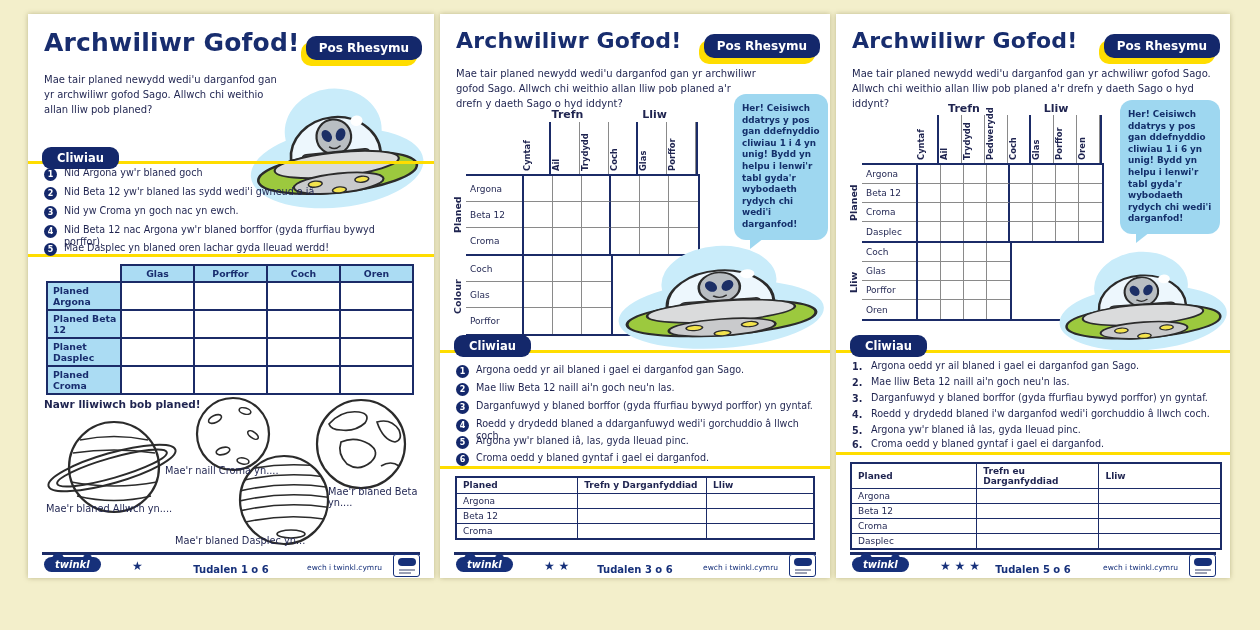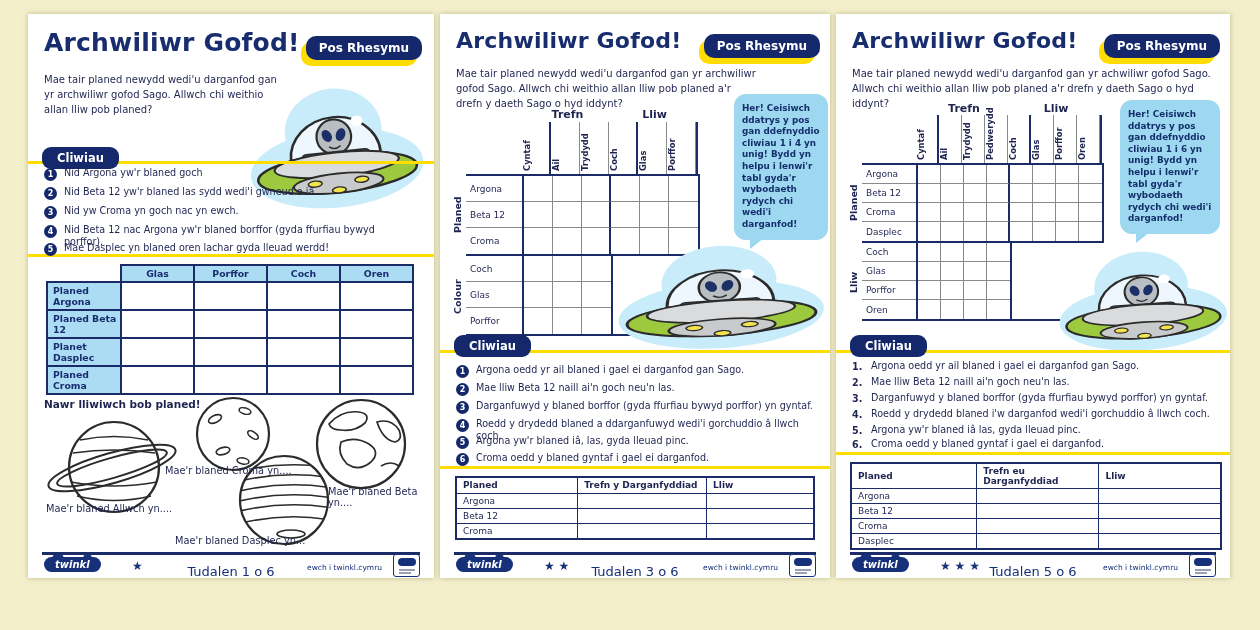--- a/index.html
+++ b/index.html
@@ -74,21 +74,21 @@
   .atab th,.atab td{border:1.5px solid #1b2b67;font-size:9px;text-align:left;padding:2px 6px}
   .atab th{font-weight:bold;height:16px}
   .atab td{height:15px}
   
   .frule{position:absolute;left:14px;right:14px;top:538px;height:2.5px;background:#1b2b67}
   .flogo{position:absolute;left:16px;top:543px;background:#16307a;color:#fff;font-weight:bold;font-style:italic;font-size:10px;padding:2px 11px;border-radius:11px}
   .flogo::before{content:"";position:absolute;left:8px;top:-4px;width:12px;height:12px;border-radius:50%;background:#16307a}
   .flogo::after{content:"";position:absolute;right:9px;top:-3px;width:9px;height:9px;border-radius:50%;background:#16307a}
   .flogo span{position:relative;z-index:1}
   .fstars{position:absolute;left:104px;top:545px;color:#16307a;font-size:12px}
-  .fpage{position:absolute;left:0;right:0;top:550px;text-align:center;font-size:13px;font-weight:normal;color:#16307a}
+  .fpage{position:absolute;left:0;right:0;top:550px;text-align:center;font-size:10px;font-weight:bold;color:#16307a}
   .fsite{position:absolute;right:52px;top:549px;font-size:7.5px;font-weight:normal;color:#16307a}
   .fseal{position:absolute;right:14px;top:540px;width:27px;height:23px;border:1px solid #16307a;border-radius:3px;background:#fff}
   .fseal i{position:absolute;left:4px;top:3px;width:18px;height:8px;border-radius:5px;background:#16307a}
   .fseal b{position:absolute;left:5px;top:14px;width:16px;height:1.5px;background:#9aa0b5}
   .fseal b+b{top:17px;width:12px}
   .ufo{position:absolute;transform:rotate(-6deg)}
 </style>
 </head>
 <body>
 
@@ -237,21 +237,21 @@
       <path d="M0 22 Q49 10 98 18"></path>
         <path d="M0 32 Q49 20 98 28"></path>
       <path d="M0 42 Q49 30 98 38"></path>
         <path d="M0 52 Q49 40 98 48"></path>
       <path d="M0 62 Q49 50 98 58"></path>
         <path d="M2 74 Q49 62 96 70"></path>
       <ellipse cx="56" cy="84" rx="14" ry="4"></ellipse>
     </g>
   </svg>
 
-  <div class="plabel" style="left:137px;top:451px">Mae'r blaned Croma yn....</div>
+  <div class="plabel" style="left:137px;top:451px">Mae'r naill Croma yn....</div>
   <div class="plabel" style="left:300px;top:472px">Mae'r blaned Beta yn....</div>
   <div class="plabel" style="left:18px;top:489px">Mae'r blaned Allwch yn....</div>
   <div class="plabel" style="left:147px;top:521px">Mae'r blaned Dasplec yn...</div>
 
   <div class="frule"></div>
   <div class="flogo"><span>twinkl</span></div>
   <div class="fstars">★</div>
   <div class="fpage">Tudalen 1 o 6</div>
   <div class="fsite">ewch i twinkl.cymru</div>
   <div class="fseal">

